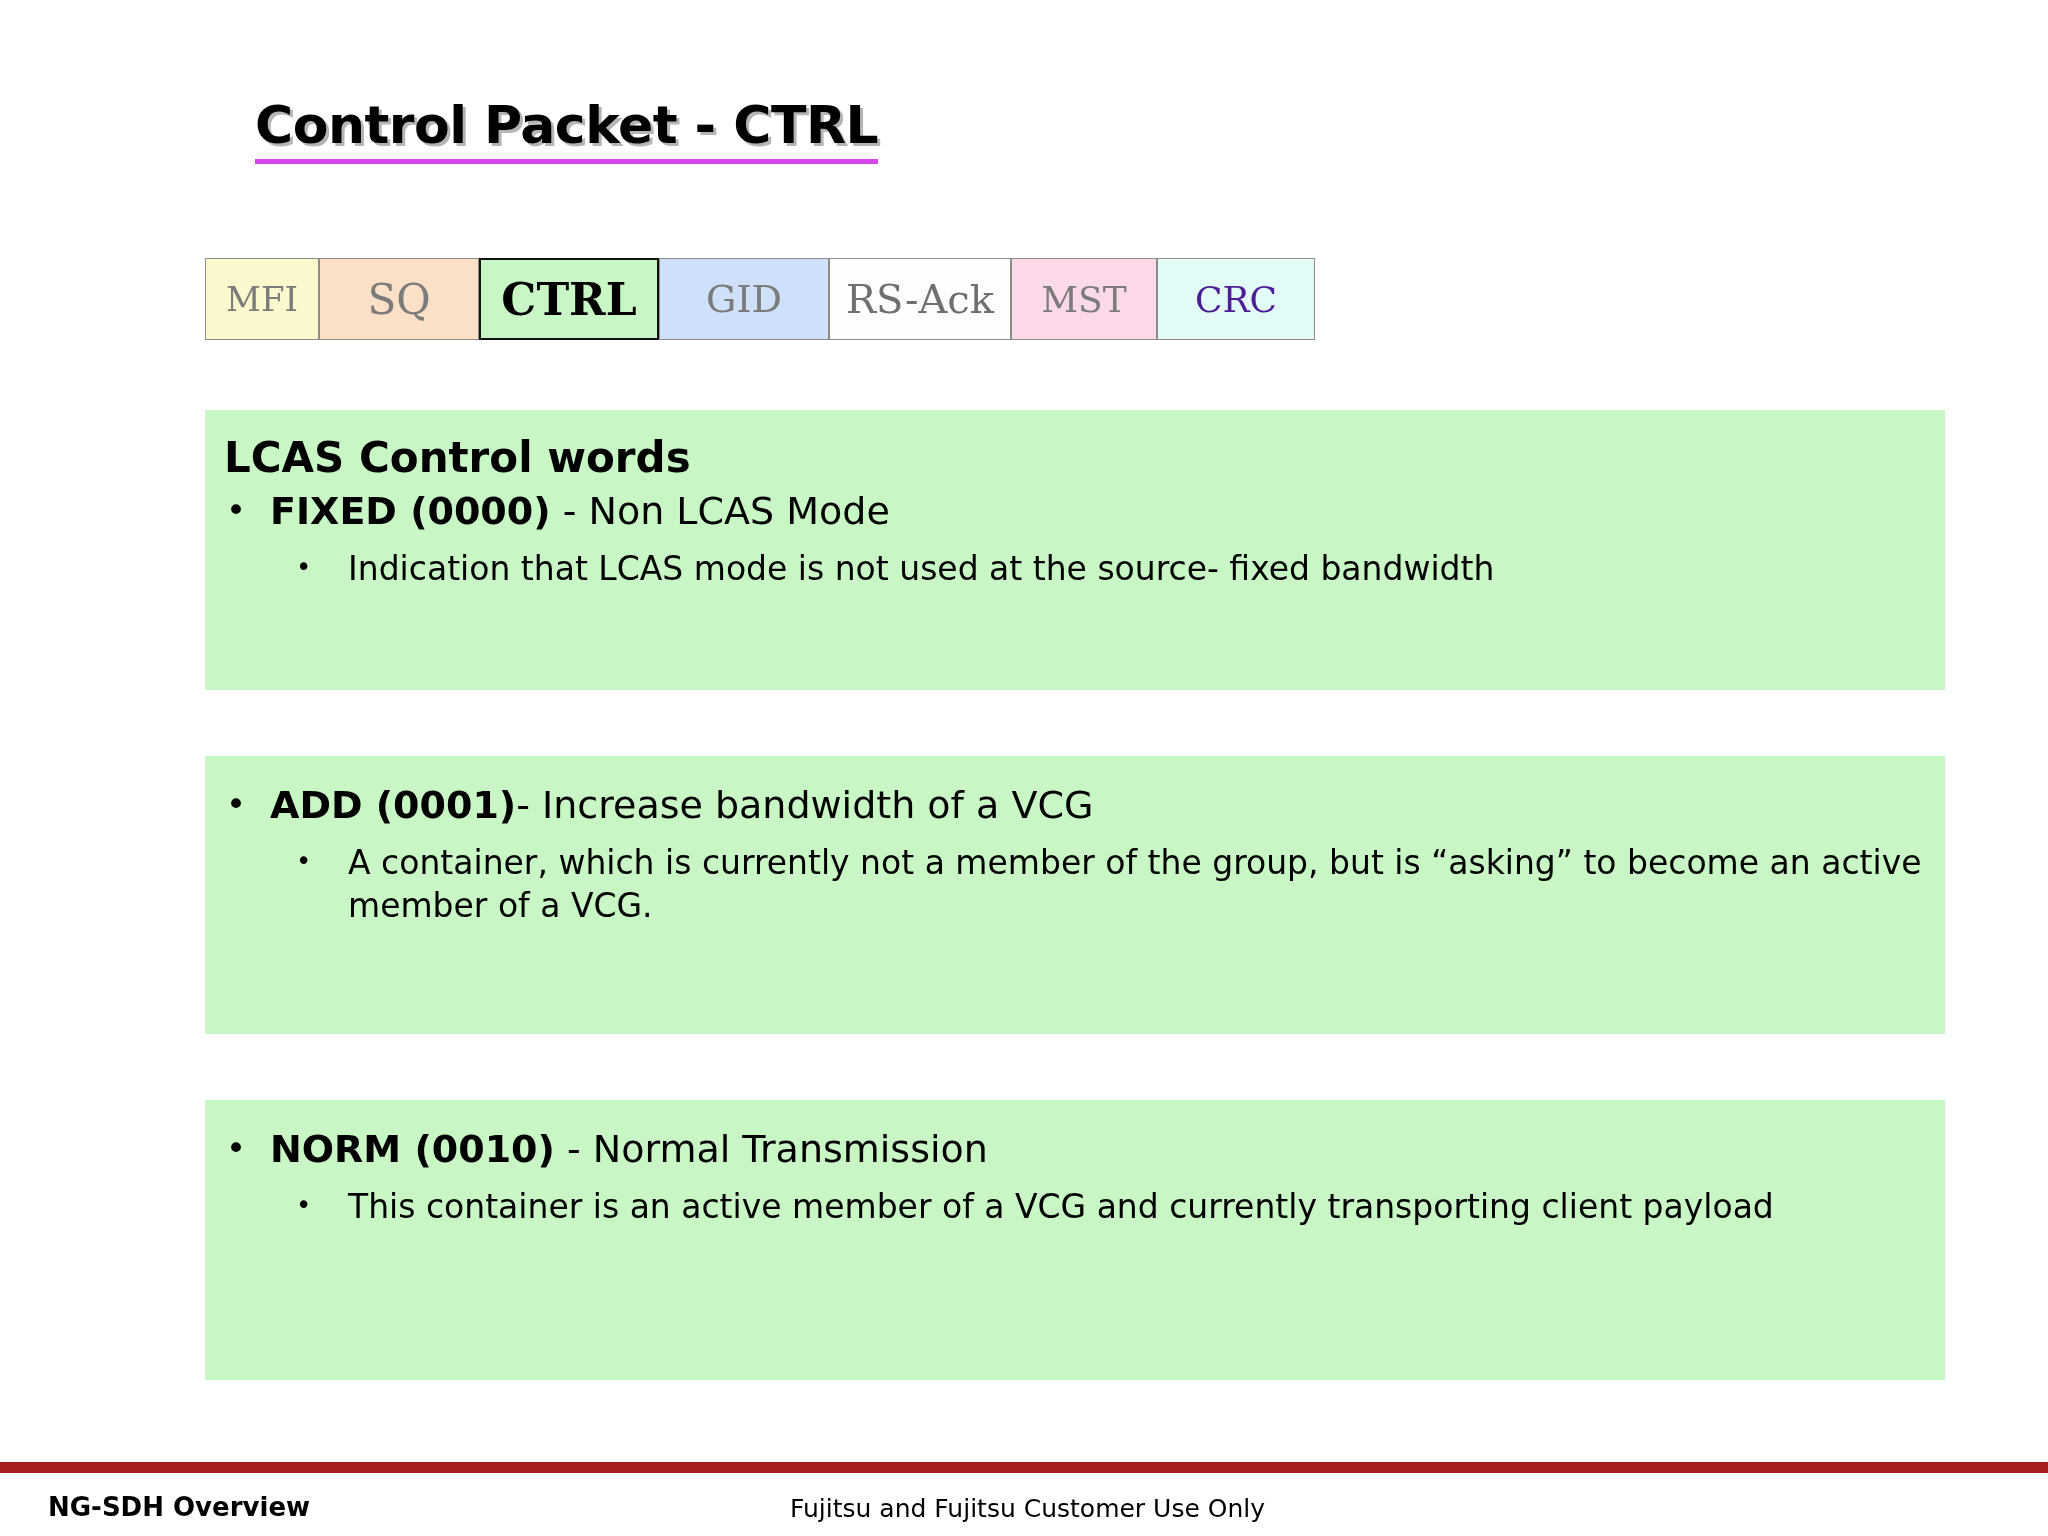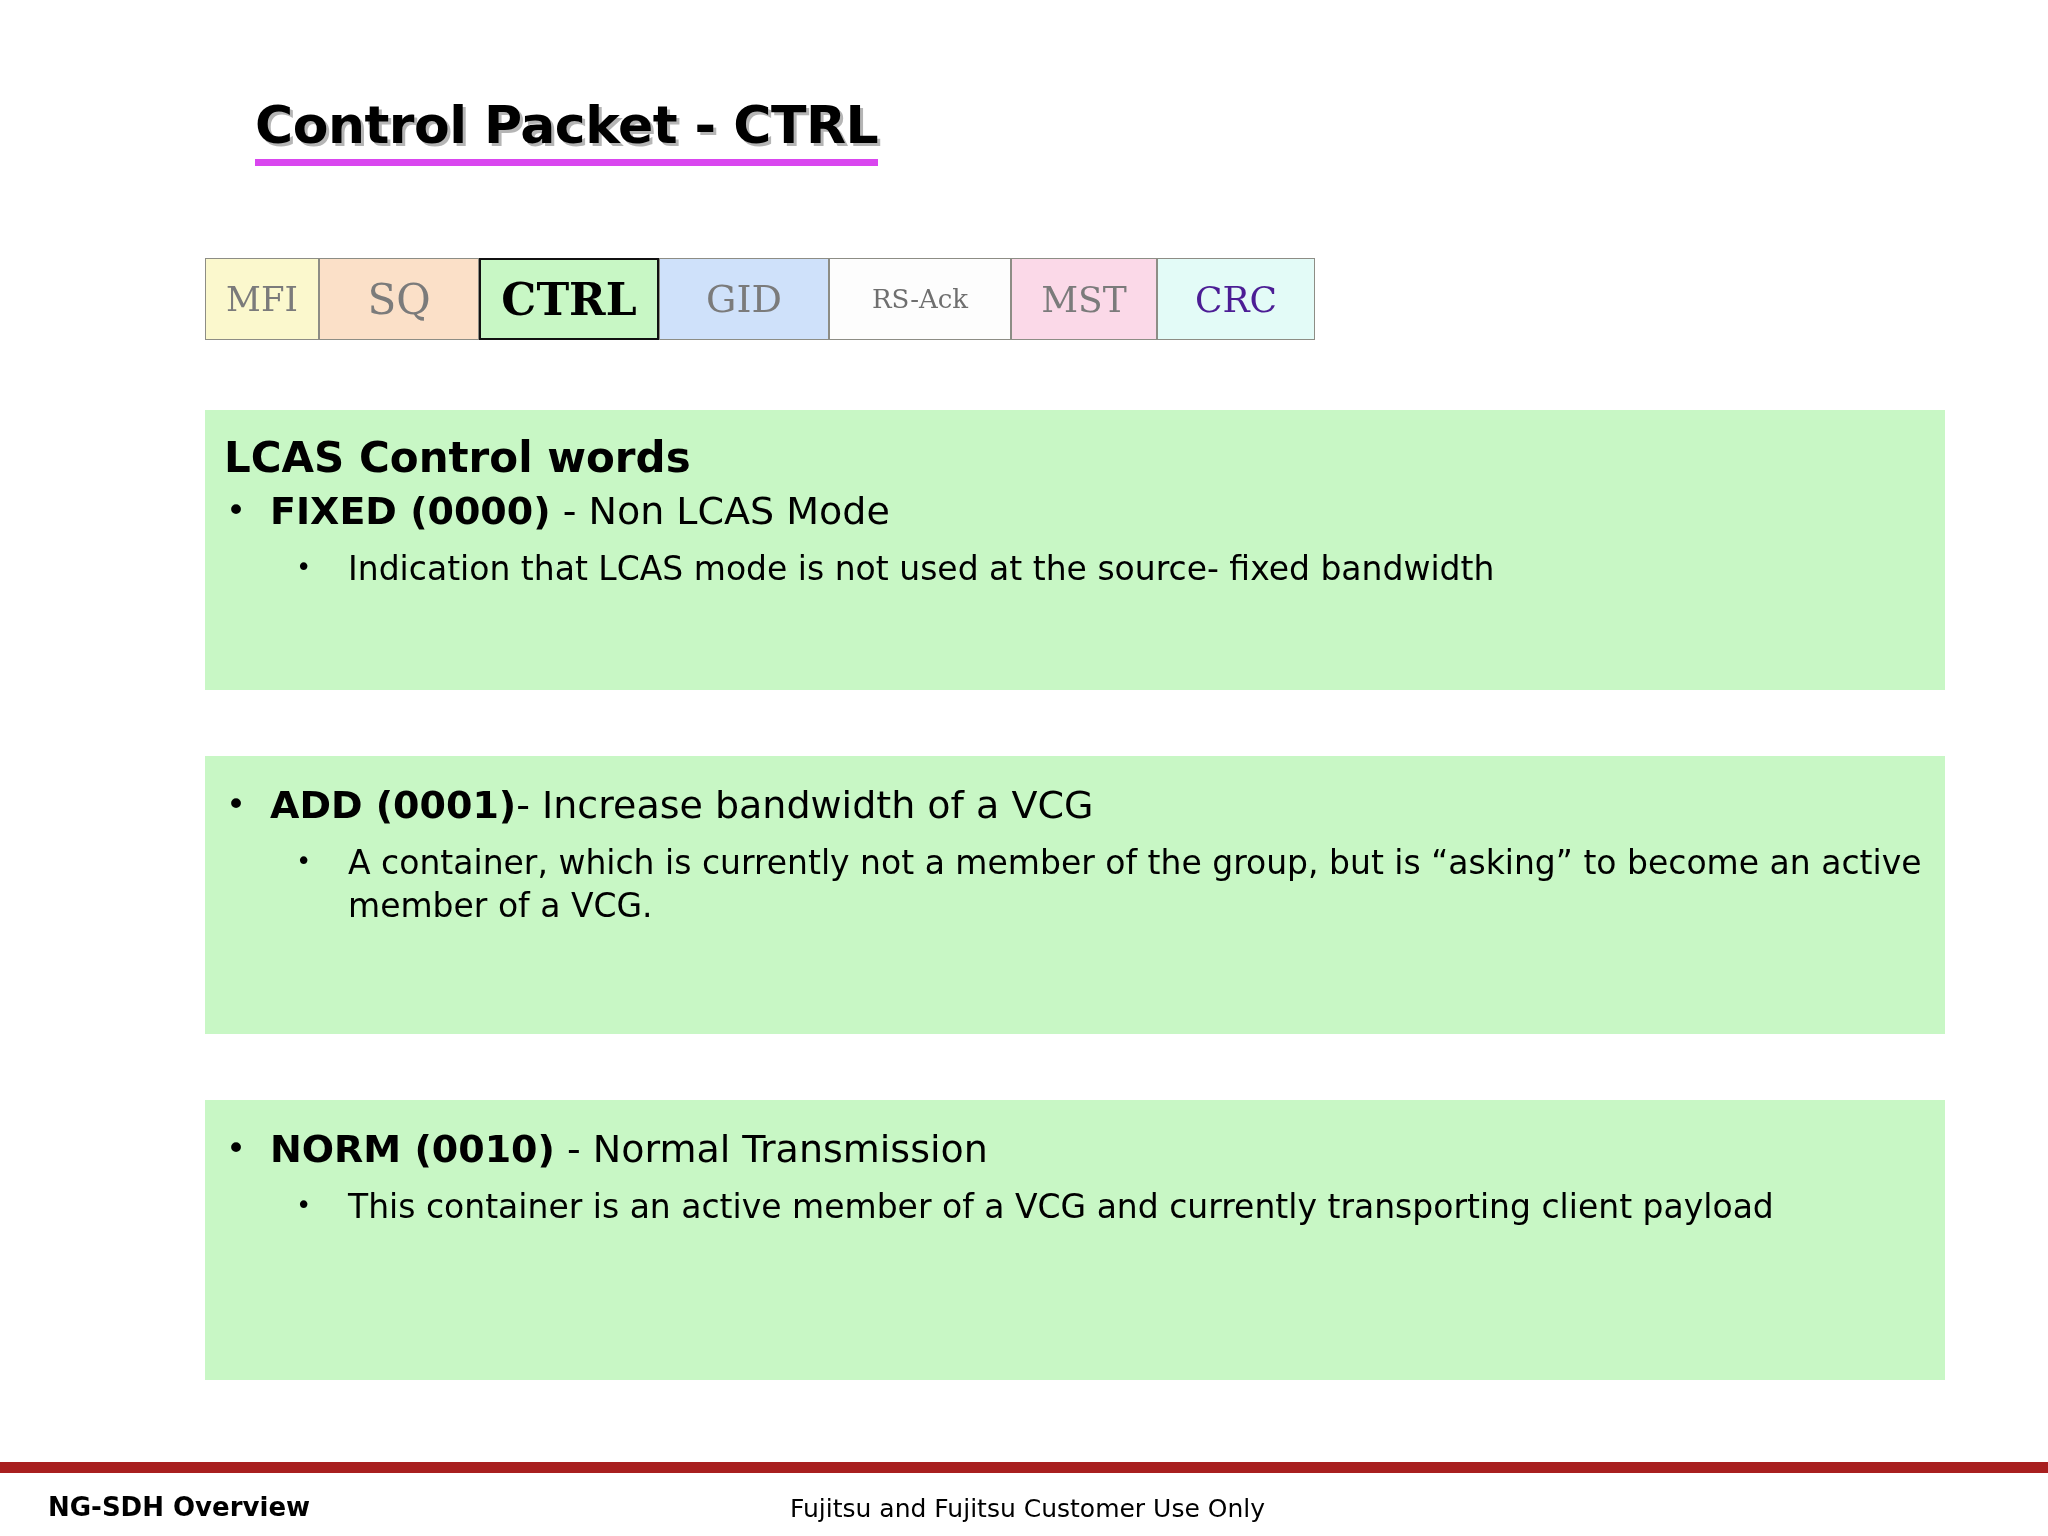--- a/index.html
+++ b/index.html
@@ -21,21 +21,21 @@
     left: 255px;
     top: 98px;
     font-family: "DejaVu Sans", sans-serif;
     font-size: 52px;
     font-weight: bold;
     color: #000000;
     letter-spacing: -0.5px;
     text-shadow: 3px 3px 0 rgba(120,120,120,0.55);
     white-space: nowrap;
     padding-bottom: 6px;
-    border-bottom: 7px solid #d946ef;
+    border-bottom: 5px solid #d946ef;
     line-height: 1.05;
   }
 
   
   #packet-header {
     position: absolute;
     left: 205px;
     top: 258px;
     height: 82px;
     display: flex;
@@ -162,21 +162,21 @@
   </div>
   <div class="pkt-cell" style="background: rgb(251, 224, 200); color: rgb(123, 123, 123); width: 160px; font-size: 42px;">
     <span>SQ</span>
   </div>
   <div class="pkt-cell emph" style="background: rgb(200, 247, 197); color: rgb(0, 0, 0); width: 180px; font-size: 44px;">
     <span>CTRL</span>
   </div>
   <div class="pkt-cell" style="background: rgb(207, 225, 250); color: rgb(123, 123, 123); width: 170px; font-size: 38px;">
     <span>GID</span>
   </div>
-  <div class="pkt-cell" style="background: rgb(253, 253, 253); color: rgb(111, 111, 111); width: 182px; font-size: 26px;">
+  <div class="pkt-cell" style="background: rgb(253, 253, 253); color: rgb(111, 111, 111); width: 182px; font-size: 40px;">
     <span>RS-Ack</span>
   </div>
   <div class="pkt-cell" style="background: rgb(251, 217, 232); color: rgb(123, 123, 123); width: 146px; font-size: 36px;">
     <span>MST</span>
   </div>
   <div class="pkt-cell" style="background: rgb(227, 251, 247); color: #4c1d95; width: 158px; font-size: 36px;">
     <span>CRC</span>
   </div>
 </div>
 

